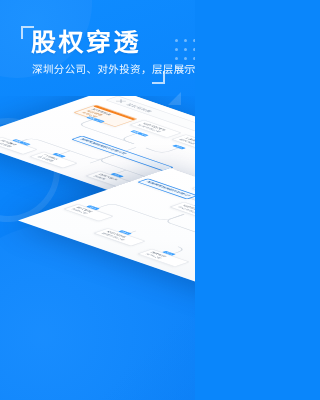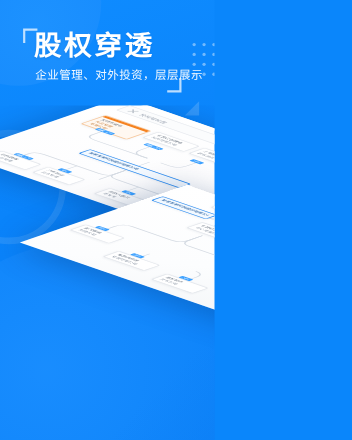--- a/index.html
+++ b/index.html
@@ -224,21 +224,21 @@
     <i></i>
       <i></i>
       <i></i>
       <i></i>
       <i></i>
   </div>
 
   <div class="header">
     <div class="bracket bracket-tl"></div>
     <div class="title">股权穿透</div>
-    <div class="subtitle">企业管理、对外投资，层层展示</div>
+    <div class="subtitle">深圳分公司、对外投资，层层展示</div>
     <div class="bracket bracket-br"></div>
   </div>
 
   <div class="stage">
 
     <div class="edge edge-back"></div>
 
     <div class="card card-back">
 
       <div class="card-toolbar">

